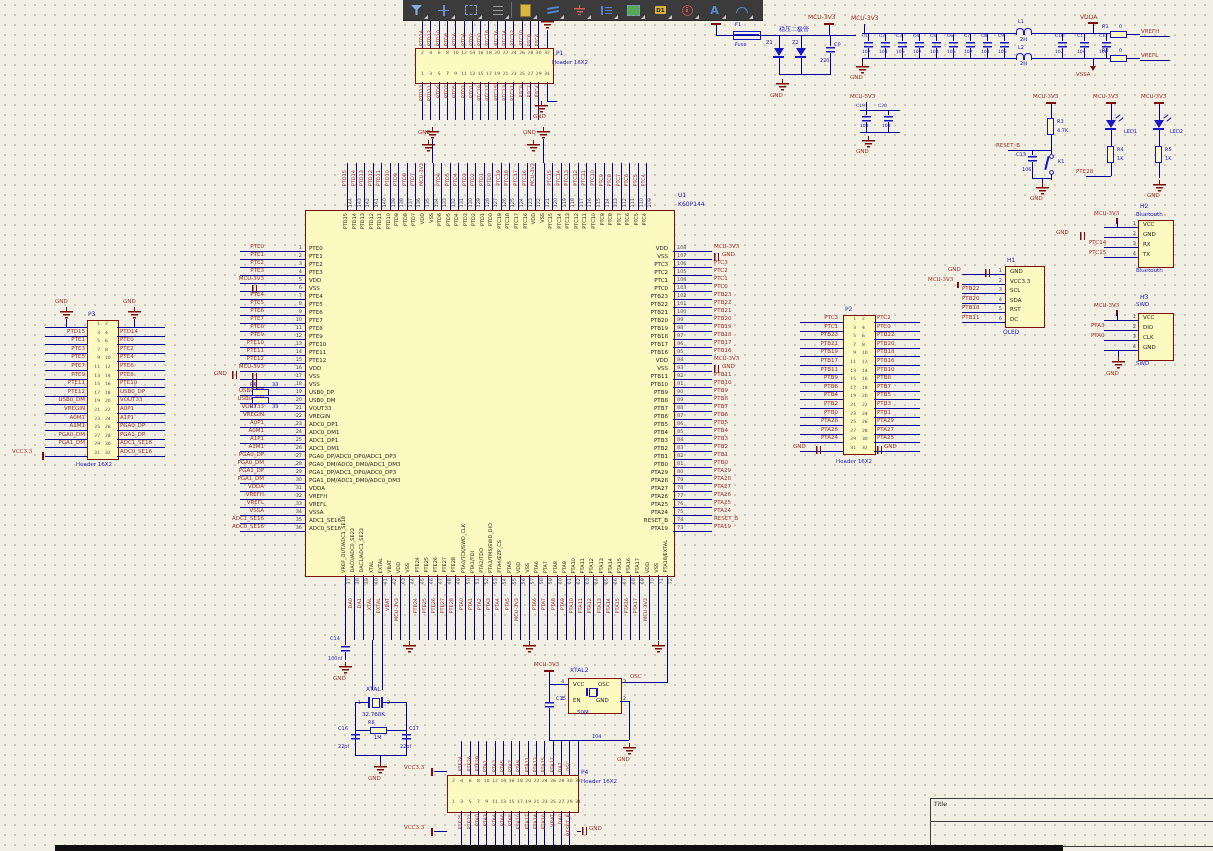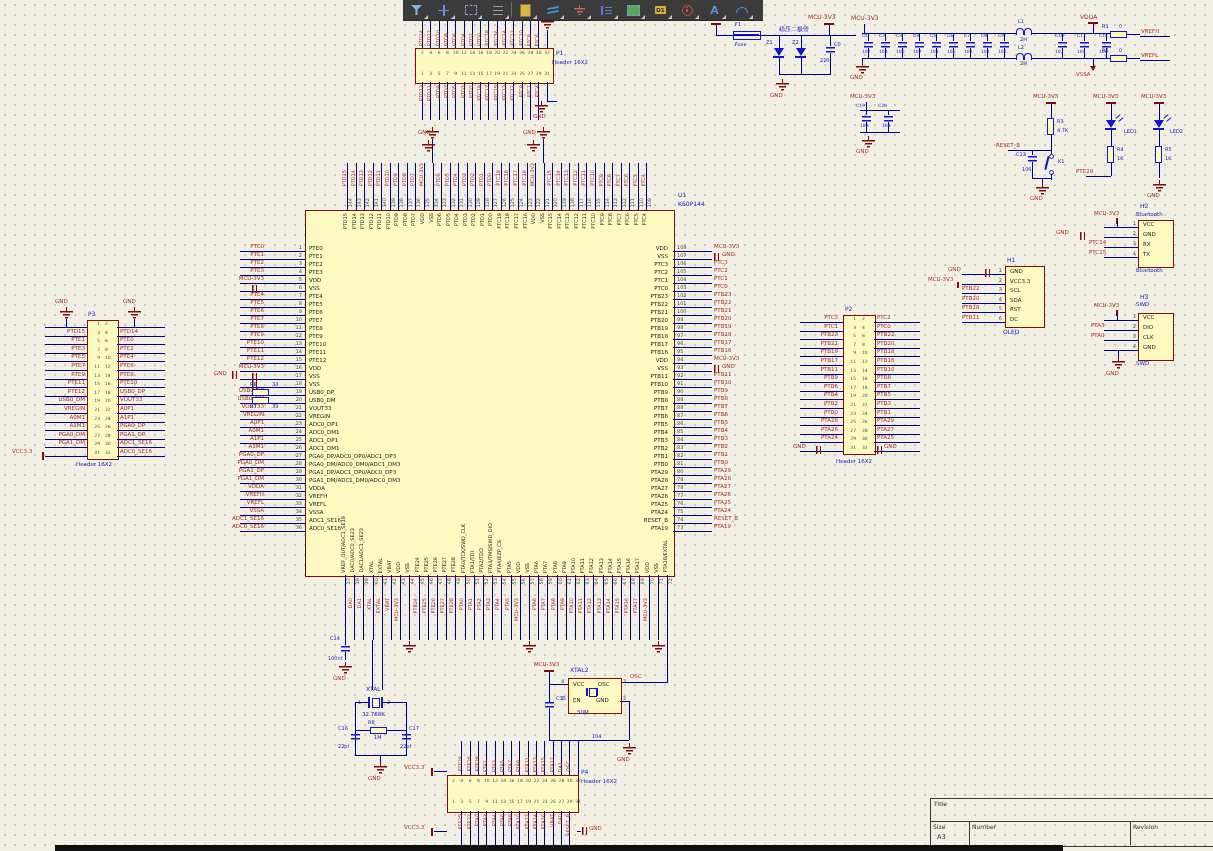--- a/index.html
+++ b/index.html
@@ -121,32 +121,20 @@
         <i class="t-place-text">A</i>
       </div>
       <div class="tbi">
         <i class="t-place-arc"></i>
       </div>
     </div>
 
   <div class="tblock">
     <div class="tb-title-row">
       <span class="tb-lab">Title</span>
-    </div>
-    <div class="tb-bottom">
-      <div class="tb-size">
-        <span class="tb-lab">Size</span>
-        <span class="tb-val">A3</span>
-      </div>
-      <div class="tb-number">
-        <span class="tb-lab">Number</span>
-      </div>
-      <div class="tb-rev">
-        <span class="tb-lab">Revision</span>
-      </div>
     </div>
   </div>
 
   <div class="strip"></div>
 <div class="body" style="left: 305px; top: 210px; width: 368px; height: 365px; border-width: 1.5px;"></div>
     <div class="t blu f6" style="left: 678px; top: 192px;">U1</div>
     <div class="t blu f6" style="left: 678px; top: 201px;">K60P144</div>
     <div class="w" style="left: 240px; top: 251px; width: 65px; height: 1px;"></div>
     <div class="t red f55 ra" style="left: 176px; top: 244px; width: 88px;">PTE0</div>
     <div class="t gry f5 ra" style="left: 278px; top: 245px; width: 24px;">1</div>

